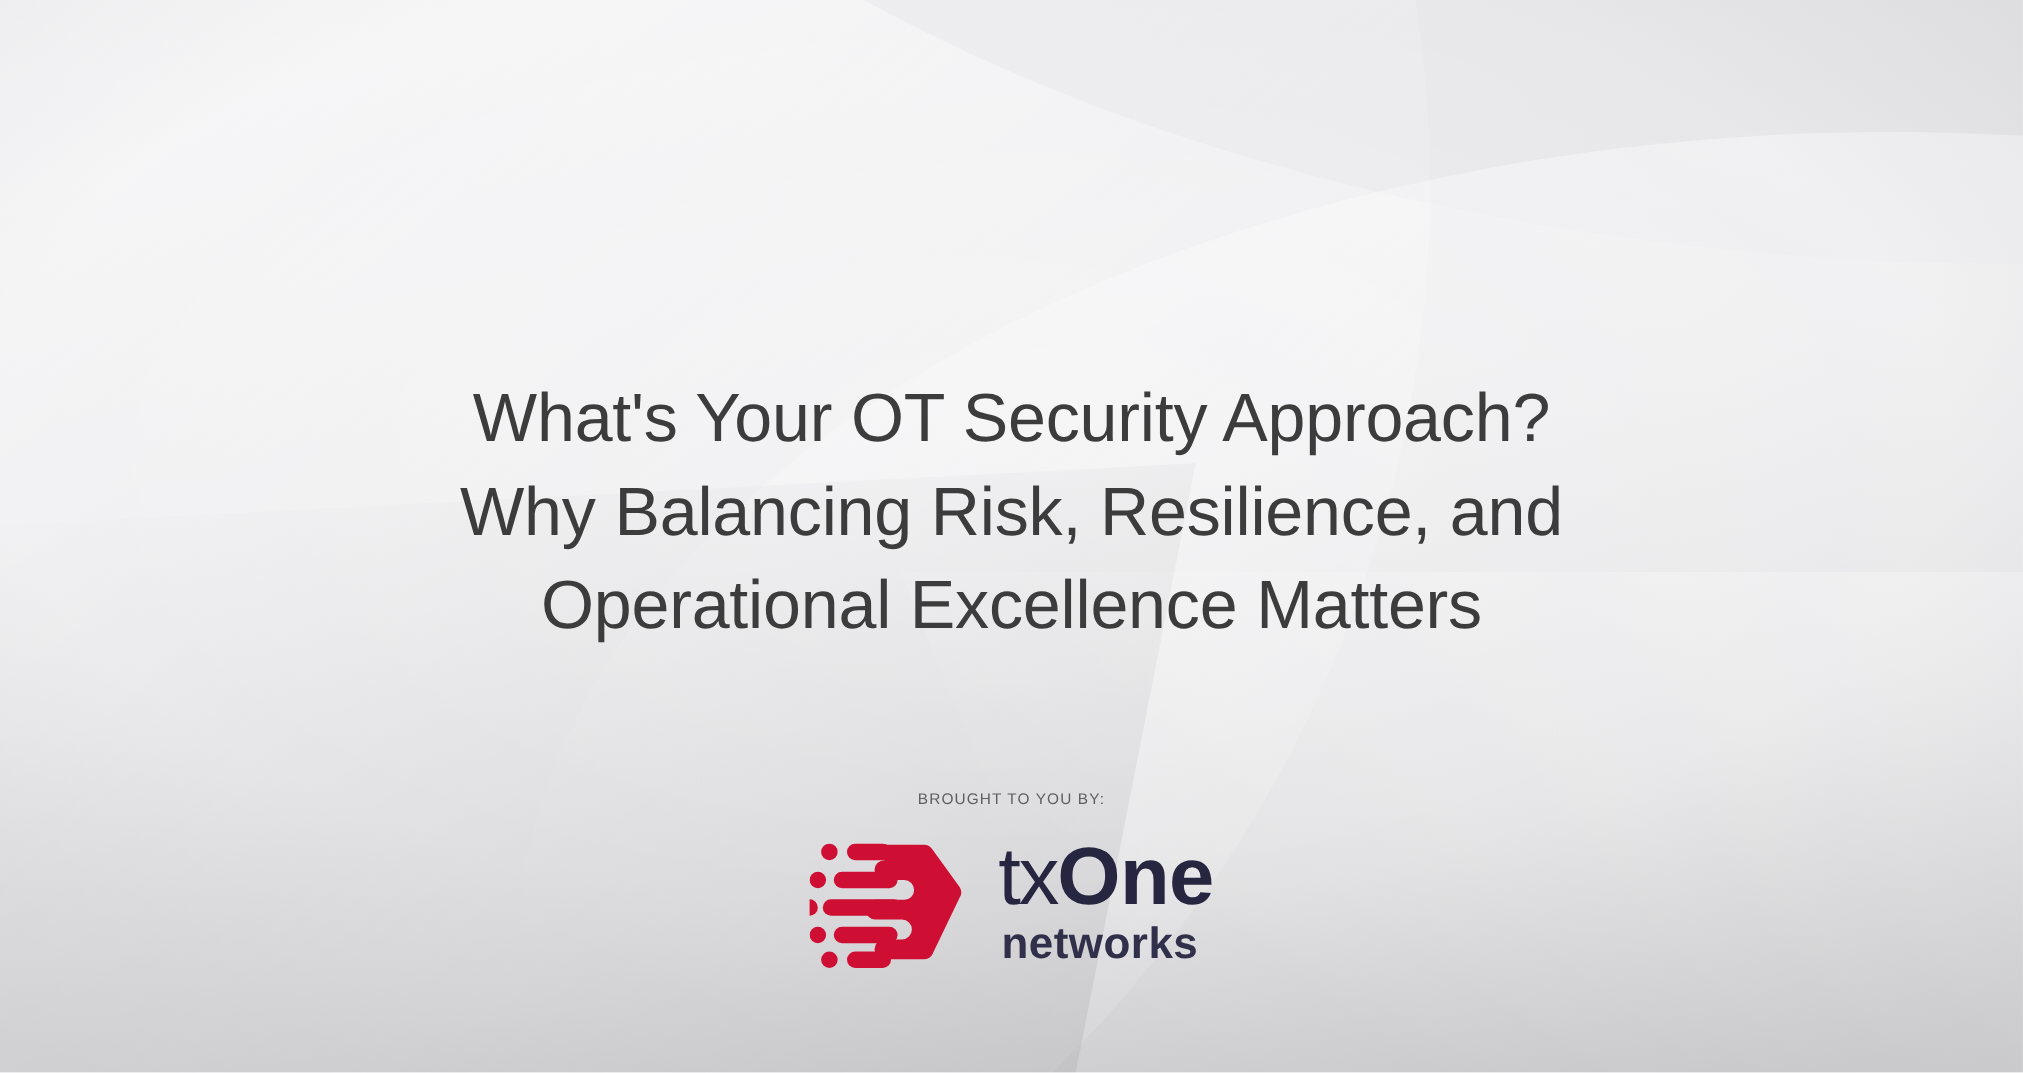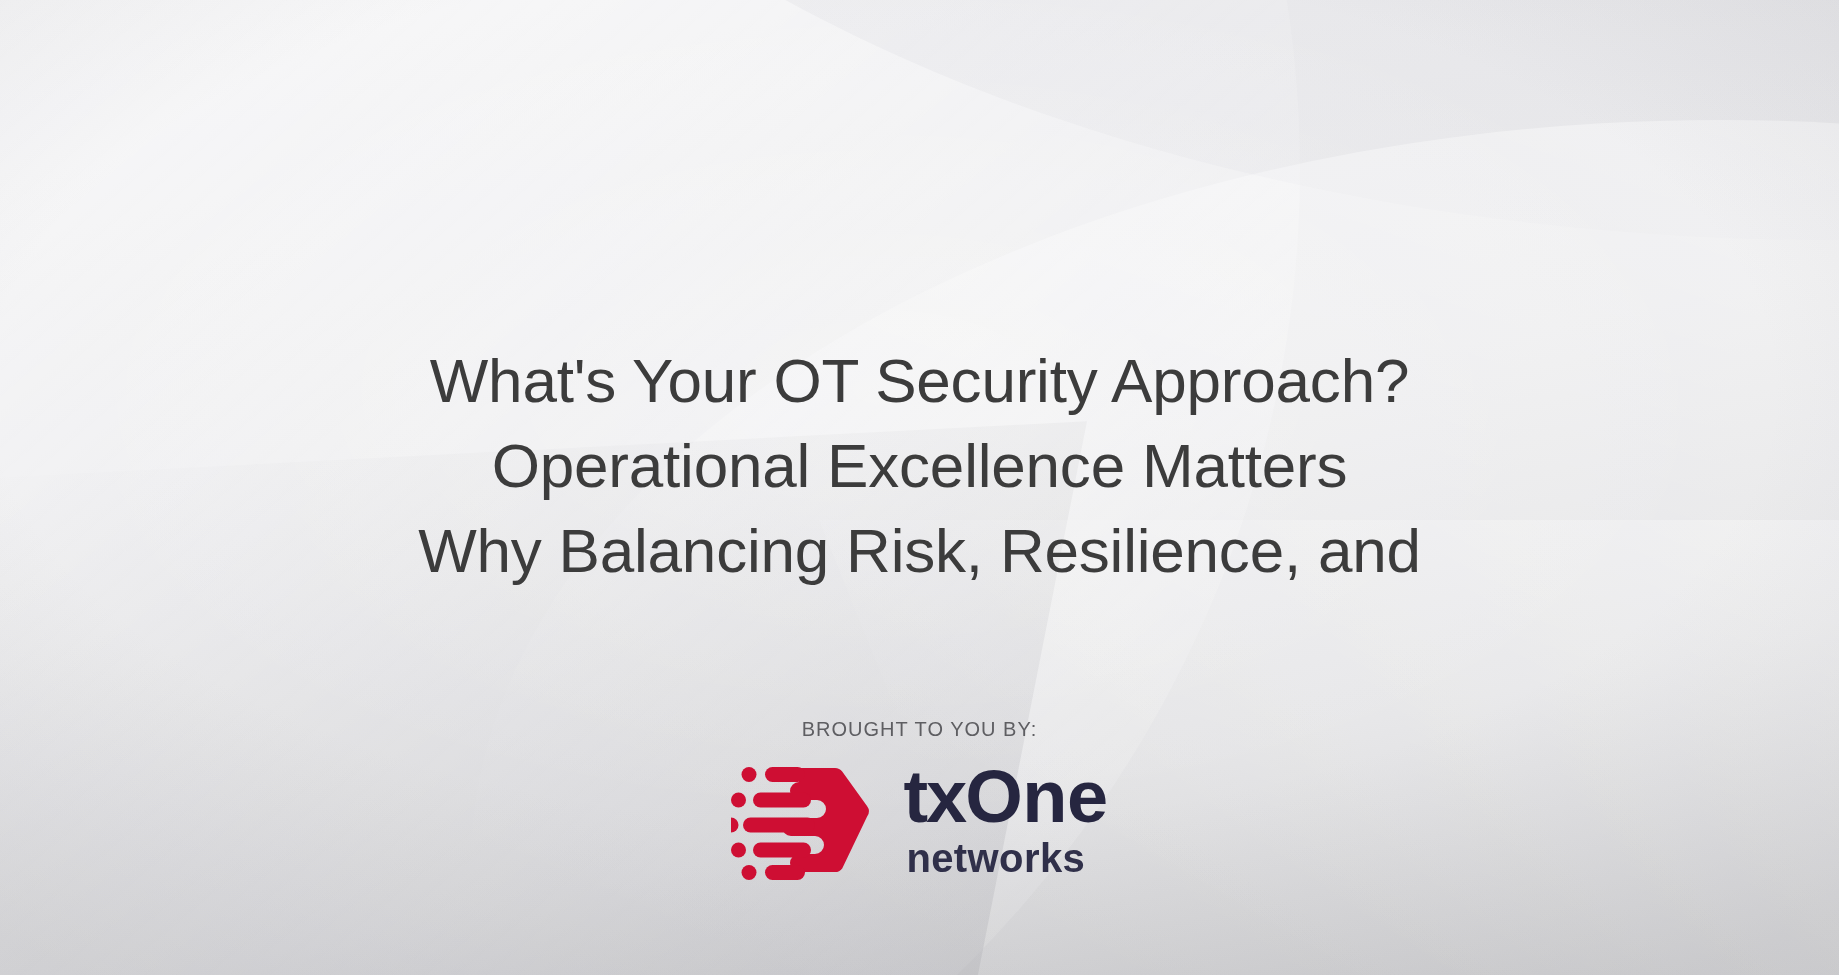--- a/index.html
+++ b/index.html
@@ -138,21 +138,21 @@
   .credit-block {
     position: absolute;
     top: 718px;
     left: 0;
     right: 0;
     text-align: center;
   }
 
   .credit-label {
     font-family: "Liberation Sans", sans-serif;
-    font-size: 20px;
+    font-size: 14px;
     font-weight: 400;
     letter-spacing: 1.0px;
     color: #5e5e62;
   }
 
   
   .logo-lockup {
     position: absolute;
     top: 760px;
     left: 0;
@@ -183,21 +183,21 @@
 
   .wordmark-top {
     font-family: "Liberation Sans", sans-serif;
     font-size: 74px;
     line-height: 0.95;
     color: #262640;
     letter-spacing: -1px;
     white-space: nowrap;
   }
   .wordmark-tx {
-    font-weight: 700;
+    font-weight: 400;
     letter-spacing: -2px;
   }
   .wordmark-one {
     font-weight: 700;
     letter-spacing: -0.5px;
   }
   .wordmark-bottom {
     font-family: "Liberation Sans", sans-serif;
     font-size: 40px;
     font-weight: 700;
@@ -219,22 +219,22 @@
     <div class="arc-lower-right"></div>
     <div class="wedge-bottomleft"></div>
     <div class="wedge-bottomright"></div>
     <div class="vignette"></div>
   </div>
 
   <div class="content">
 
     <h1 class="title-block">
       <span class="title-line">What's Your OT Security Approach?</span>
+      <span class="title-line">Why Balancing Risk, Resilience, and</span>
       <span class="title-line">Operational Excellence Matters</span>
-      <span class="title-line">Why Balancing Risk, Resilience, and</span>
     </h1>
 
     <div class="credit-block">
       <span class="credit-label">BROUGHT TO YOU BY:</span>
     </div>
 
     <div class="logo-lockup">
       <div class="logo-inner">
 
         <span class="logo-mark">

